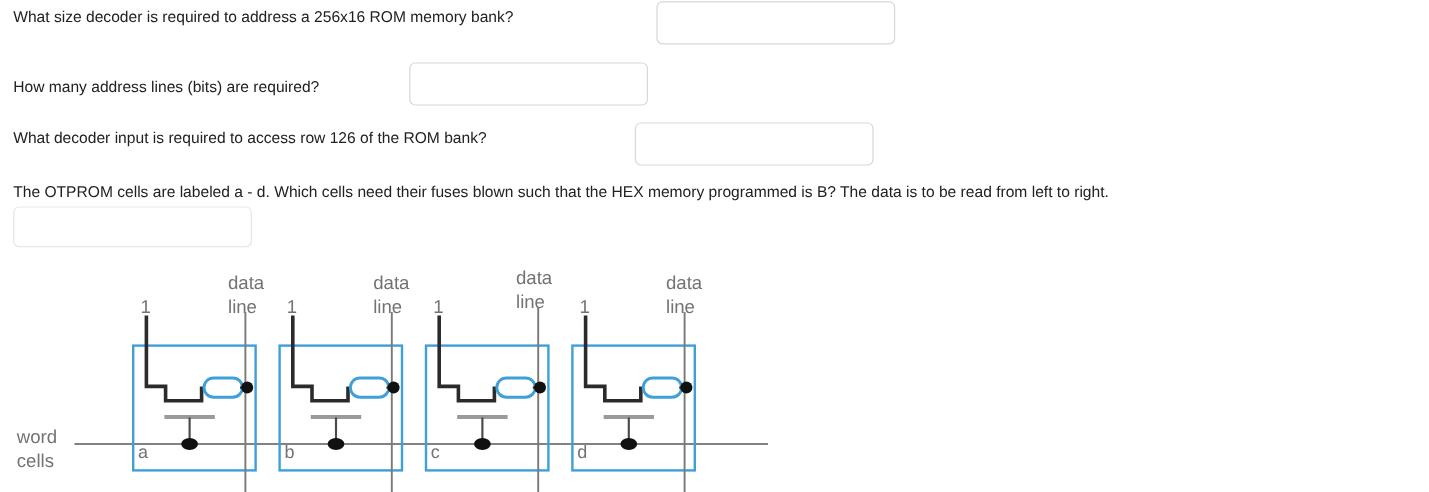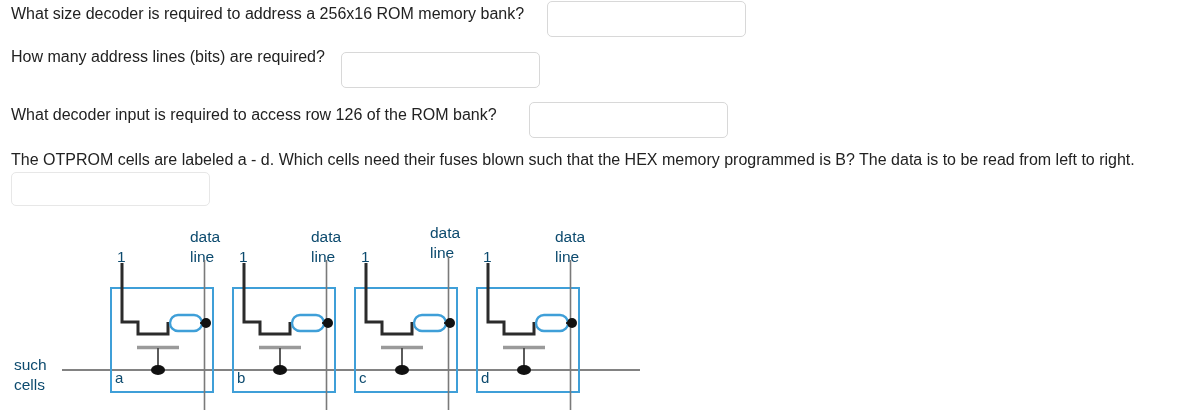--- a/index.html
+++ b/index.html
@@ -10,21 +10,21 @@
   body {
     width: 1191px;
     height: 410px;
     position: relative;
     font-family: "Liberation Sans", sans-serif;
     color: #1a1a1a;
     overflow: hidden;
   }
   .q-text {
     position: absolute;
-    font-size: 16px;
+    font-size: 13px;
     line-height: 18px;
     color: #222222;
     white-space: nowrap;
   }
   .answer-box {
     position: absolute;
     box-sizing: border-box;
     background: #ffffff;
     border: 1px solid #d8d8d8;
     border-radius: 5px;
@@ -43,42 +43,42 @@
     position: absolute;
     left: 0;
     top: 218px;
     width: 1191px;
     height: 192px;
   }
   .diag-label {
     position: absolute;
     font-size: 15.5px;
     line-height: 19px;
-    color: #0c4a6e;
+    color: #737373;
     white-space: nowrap;
   }
 </style>
 </head>
 <body>
 
 <div class="q-text" style="left:11px; top:5px;">What size decoder is required to address a 256x16 ROM memory bank?</div>
 <input class="answer-box" type="text" style="left: 547px; top: 1px; width: 199px; height: 36px;" placeholder="">
 
-<div class="q-text" style="left:11px; top:48px;">How many address lines (bits) are required?</div>
+<div class="q-text" style="left:11px; top:64px;">How many address lines (bits) are required?</div>
 <input class="answer-box" type="text" style="left: 341px; top: 52px; width: 199px; height: 36px;" placeholder="">
 
 <div class="q-text" style="left:11px; top:106px;">What decoder input is required to access row 126 of the ROM bank?</div>
 <input class="answer-box" type="text" style="left: 529px; top: 102px; width: 199px; height: 36px;" placeholder="">
 
 <div class="q-text" style="left:11px; top:151px;">The OTPROM cells are labeled a - d. Which cells need their fuses blown such that the HEX memory programmed is B? The data is to be read from left to right.</div>
 <input class="answer-box faint" type="text" style="left: 11px; top: 172px; width: 199px; height: 34px;" placeholder="">
 
 <div id="circuit">
 
-  <div class="diag-label" style="left:14px; top:137px;">such</div>
+  <div class="diag-label" style="left:14px; top:137px;">word</div>
   <div class="diag-label" style="left:14px; top:157px;">cells</div>
 
   <div class="diag-label" style="left:190px; top:9px;">data</div>
   <div class="diag-label" style="left:190px; top:29px;">line</div>
 
   <div class="diag-label" style="left:311px; top:9px;">data</div>
   <div class="diag-label" style="left:311px; top:29px;">line</div>
 
   <div class="diag-label" style="left:430px; top:5px;">data</div>
   <div class="diag-label" style="left:430px; top:25px;">line</div>

